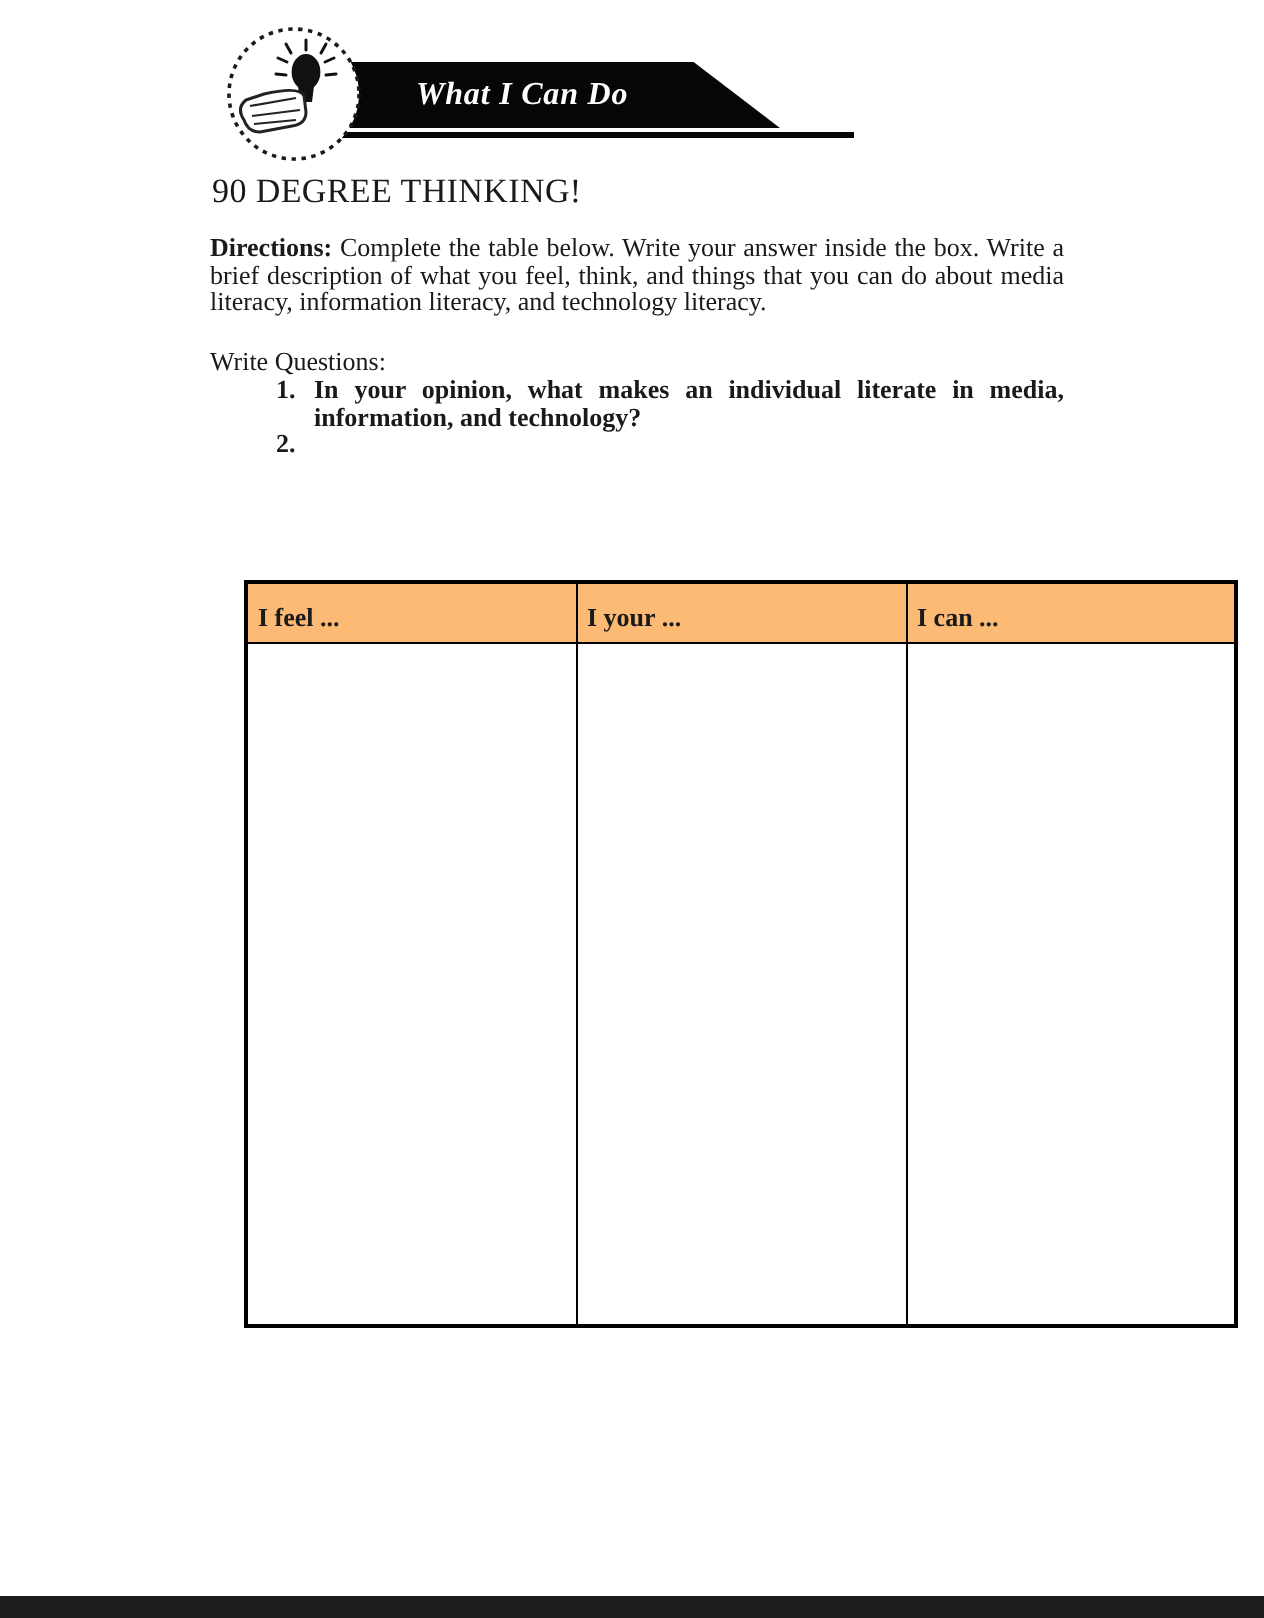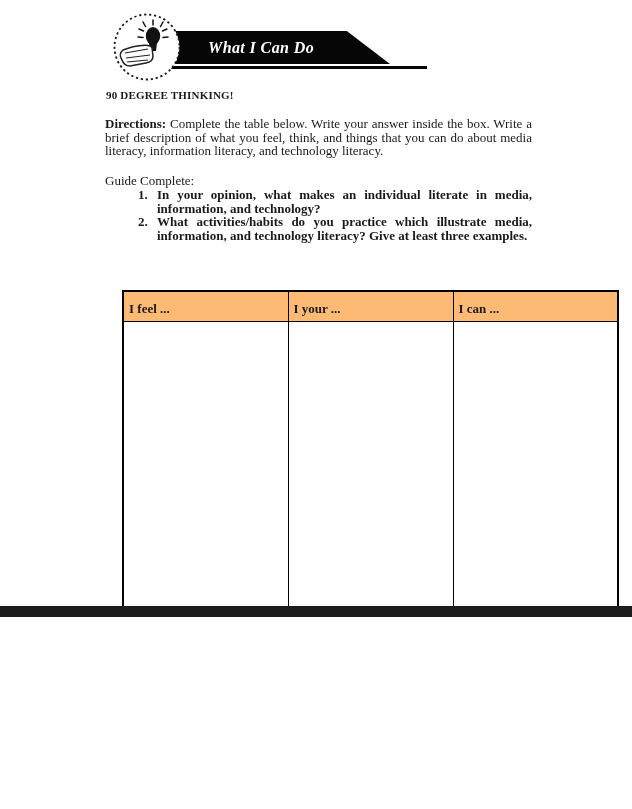--- a/index.html
+++ b/index.html
@@ -1,18 +1,18 @@
 <!DOCTYPE html>
 <html><head>
 <meta charset="utf-8">
 <style>
   * { margin:0; padding:0; box-sizing:border-box; }
   html,body { width:632px; height:809px; }
   body { background:#ffffff; font-family:"Liberation Serif","DejaVu Serif",serif; color:#1a1a1a; }
-  .page { position:relative; width:632px; height:617px; background:#fff; overflow:hidden; }
+  .page { position:relative; width:632px; height:809px; background:#fff; overflow:hidden; }
 
   
   .banner-shape {
     position:absolute; left:150px; top:31px; width:240px; height:33px;
     background:#060606;
     clip-path:polygon(0 0, 82% 0, 100% 100%, 0 100%);
     display:flex; align-items:center;
     padding-left:58px;
     z-index:1;
   }
@@ -27,21 +27,21 @@
   .badge-circle {
     position:absolute; left:112px; top:12px; width:70px; height:70px; z-index:2;
   }
 
   
   .content {
     position:absolute; left:105px; top:88px; width:427px;
     font-size:13px; line-height:13.7px;
   }
   .doc-heading {
-    font-size:11px; font-weight:bold; letter-spacing:0.2px;
+    font-size:17px; font-weight:normal; letter-spacing:0.2px;
     margin:0 0 14px 1px; line-height:15px;
   }
   .directions { text-align:justify; margin-bottom:16px; }
   .guide-label { margin-bottom:0; }
   .gq-item { display:flex; }
   .gq-num { width:19px; margin-left:33px; font-weight:bold; flex:none; }
   .gq-text { flex:1; text-align:justify;font-weight:bold; }
 
   
   .answer-table {
@@ -94,29 +94,28 @@
         <path d="M15,50 L36,48"></path>
       </g>
     </svg>
   </div>
 
   <div class="content">
     <h1 class="doc-heading">90 DEGREE THINKING!</h1>
 
     <p class="directions"><b>Directions:</b><span> Complete the table below. Write your answer inside the box. Write a brief description of what you feel, think, and things that you can do about media literacy, information literacy, and technology literacy.</span></p>
 
-    <p class="guide-label">Guide Complete:</p>
+    <p class="guide-label">Write Questions:</p>
     <div id="gq-list">
         <div class="gq-item">
           <span class="gq-num">1.</span>
           <span class="gq-text">In your opinion, what makes an individual literate in media, information, and technology?</span>
         </div>
         <div class="gq-item">
           <span class="gq-num">2.</span>
-          <span class="gq-text">What activities/habits do you practice which illustrate media, information, and technology literacy? Give at least three examples.</span>
         </div>
       </div>
   </div>
 
   <table class="answer-table">
     <thead>
         <tr id="table-head-row">
           <th>I feel ...</th>
           <th>I your ...</th>
           <th>I can ...</th>

